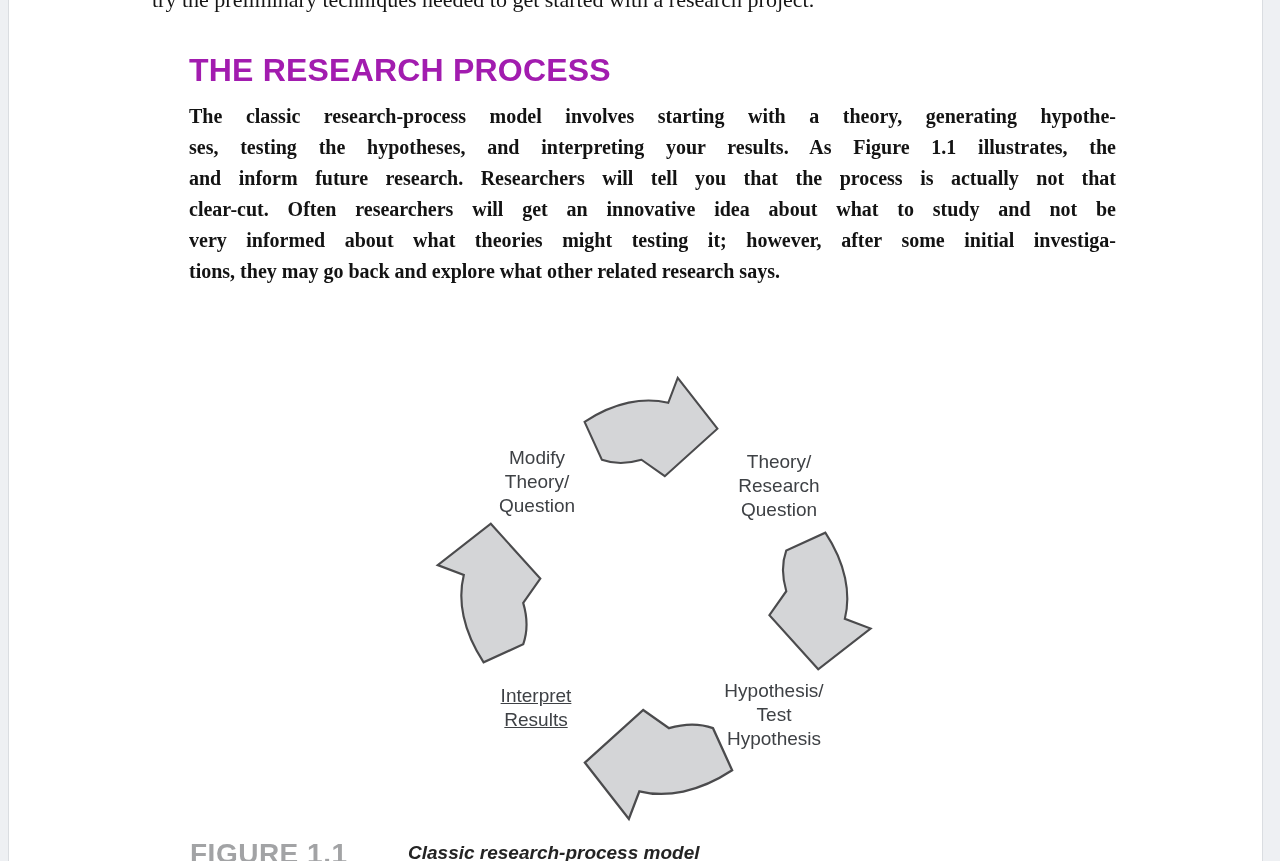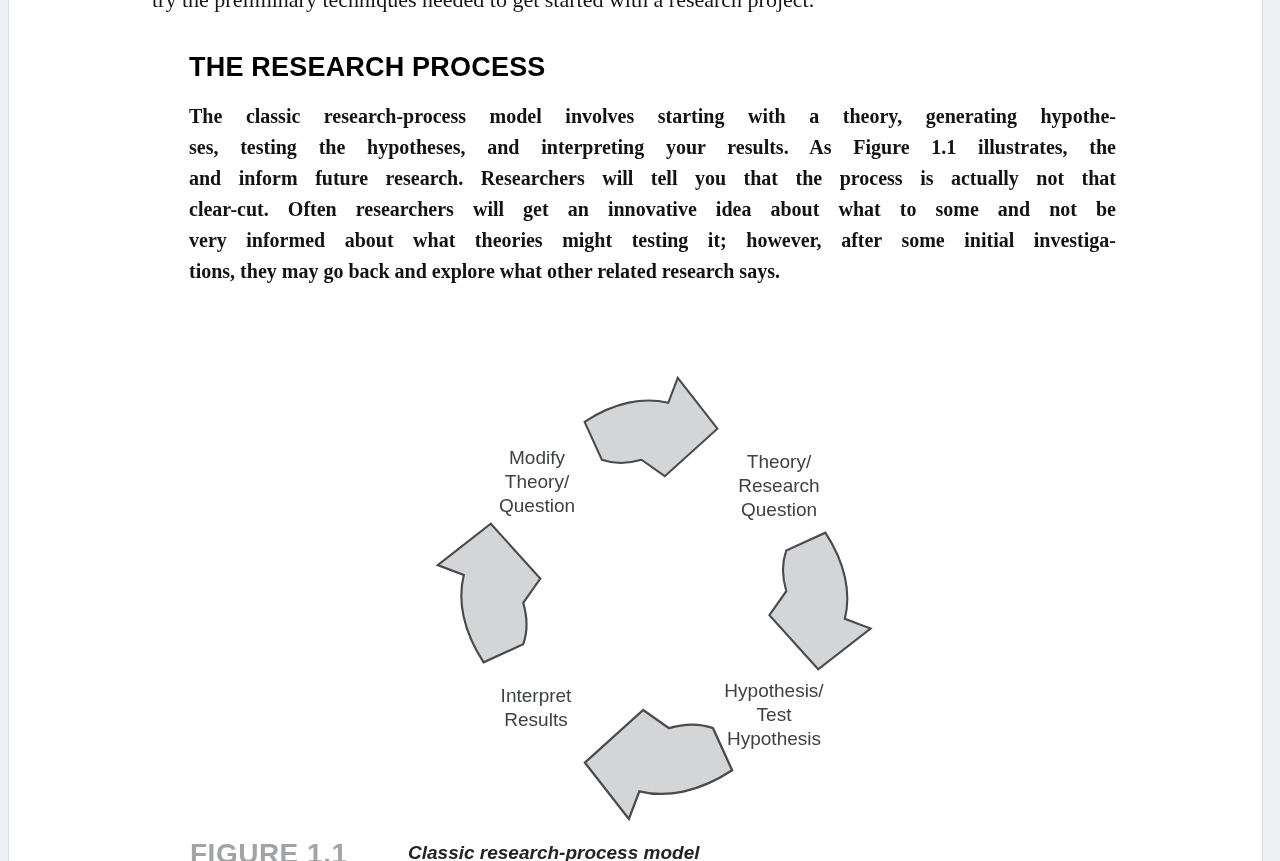--- a/index.html
+++ b/index.html
@@ -30,23 +30,23 @@
     font-size: 22px;
     color: #161616;
     white-space: nowrap;
   }
   .section-heading {
     position: absolute;
     left: 189px;
     top: 52px;
     font-family: "Liberation Sans", sans-serif;
     font-weight: 700;
-    font-size: 27px;
+    font-size: 32px;
     letter-spacing: 0.2px;
-    color: #000000;
+    color: #a21caf;
   }
   .body-paragraph {
     position: absolute;
     left: 189px;
     top: 101px;
     width: 927px;
     font-size: 20px;
     line-height: 31px;
     color: #131313;
   }
@@ -75,21 +75,21 @@
     transform: translateX(-50%);
     font-family: "Liberation Sans", sans-serif;
     font-size: 19px;
     line-height: 24px;
     text-align: center;
     color: #3e4145;
     white-space: nowrap;
   }
   .label-modify     { left: 537px; top: 446px; }
   .label-theory     { left: 779px; top: 450px; }
-  .label-interpret  { left: 536px; top: 684px; }
+  .label-interpret  { left: 536px; top: 684px; text-decoration: underline; }
   .label-hypothesis { left: 774px; top: 679px; }
   .figure-label {
     position: absolute;
     left: 190px;
     top: 838px;
     font-family: "Liberation Sans", sans-serif;
     font-weight: 700;
     font-size: 28px;
     letter-spacing: 0.5px;
     color: #a2a3a5;
@@ -114,21 +114,21 @@
   <div class="page-sheet"></div>
 
   <div class="intro-fragment">try the preliminary techniques needed to get started with a research project.</div>
 
   <div class="section-heading">THE RESEARCH PROCESS</div>
 
   <div class="body-paragraph">
       <div class="pline">The classic research-process model involves starting with a theory, generating hypothe-</div>
       <div class="pline">ses, testing the hypotheses, and interpreting your results. As Figure 1.1 illustrates, the</div>
       <div class="pline">and inform future research. Researchers will tell you that the process is actually not that</div>
-      <div class="pline">clear-cut. Often researchers will get an innovative idea about what to some and not be</div>
+      <div class="pline">clear-cut. Often researchers will get an innovative idea about what to study and not be</div>
       <div class="pline">very informed about what theories might testing it; however, after some initial investiga-</div>
       <div class="pline">tions, they may go back and explore what other related research says.</div>
     </div>
 
   <div class="figure-diagram">
 
     <svg class="cycle-arrow arrow-top" viewBox="0 0 160 120">
       <path d="M 3 54 C 38 31 72 25 100 32 L 111 3 L 157 62 L 96 117 L 69 98 C 52 103 37 103 23 98 Z" stroke-width="2.4" stroke-linejoin="miter" fill="#d4d5d7" stroke="#4b4b4d"></path>
     </svg>
 

